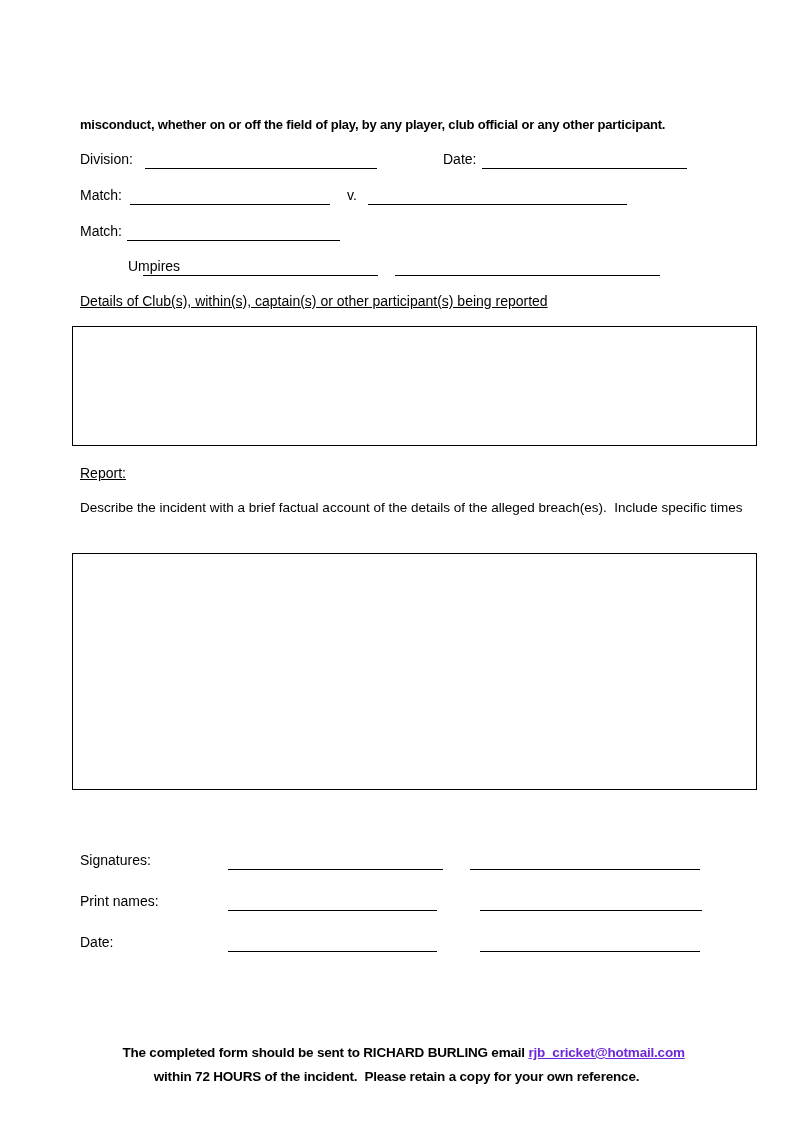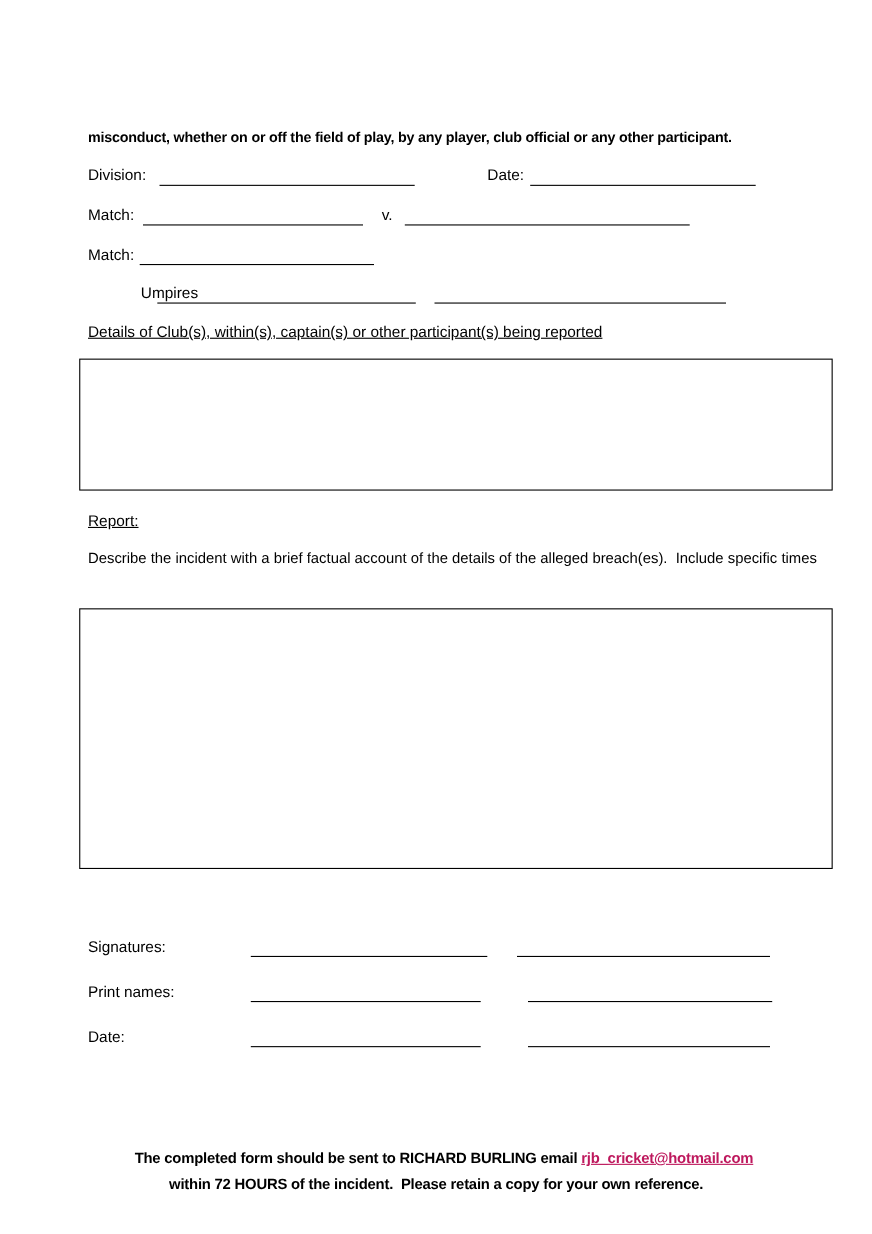--- a/index.html
+++ b/index.html
@@ -44,21 +44,21 @@
     white-space: pre-wrap;
   }
   .footer-line {
     font-weight: bold;
     font-size: 13.5px;
     text-align: center;
     letter-spacing: -0.2px;
     white-space: pre;
   }
   .link {
-    color: #be185d;
+    color: #6d28d9;
     text-decoration: underline;
     cursor: pointer;
   }
 </style>
 </head>
 <body>
 
 <div class="page">
 
 

